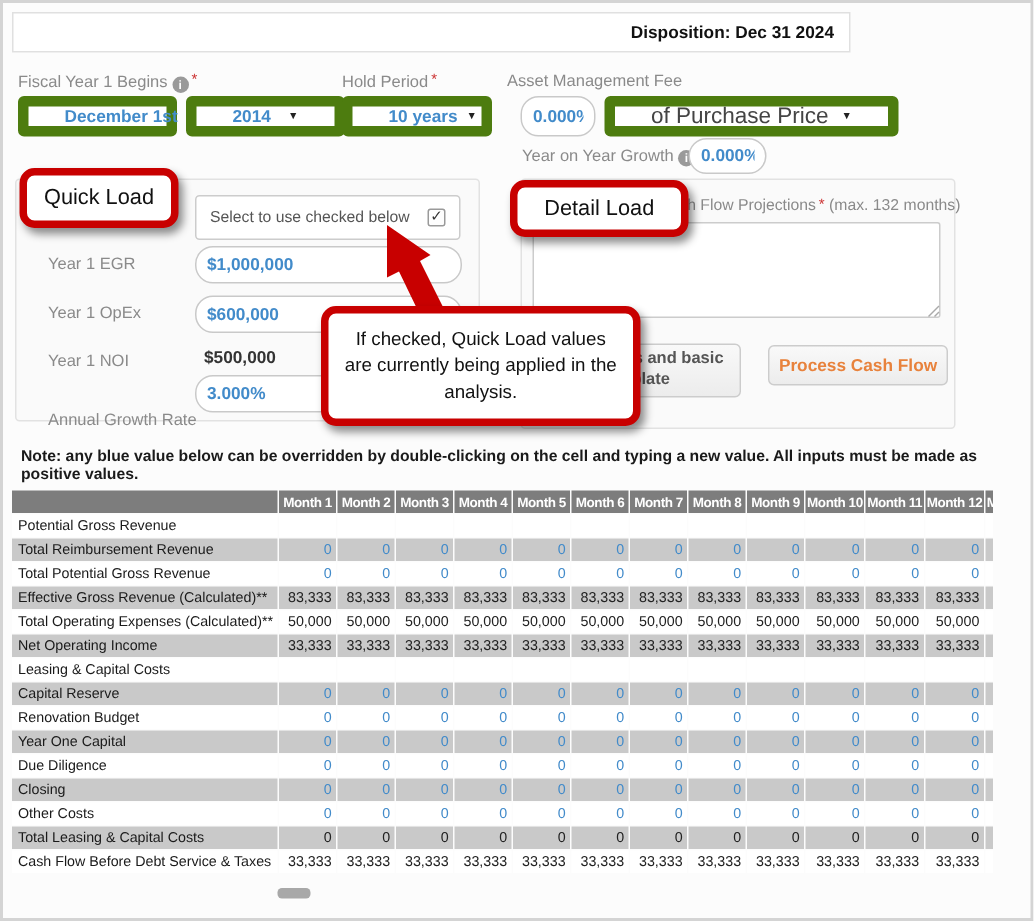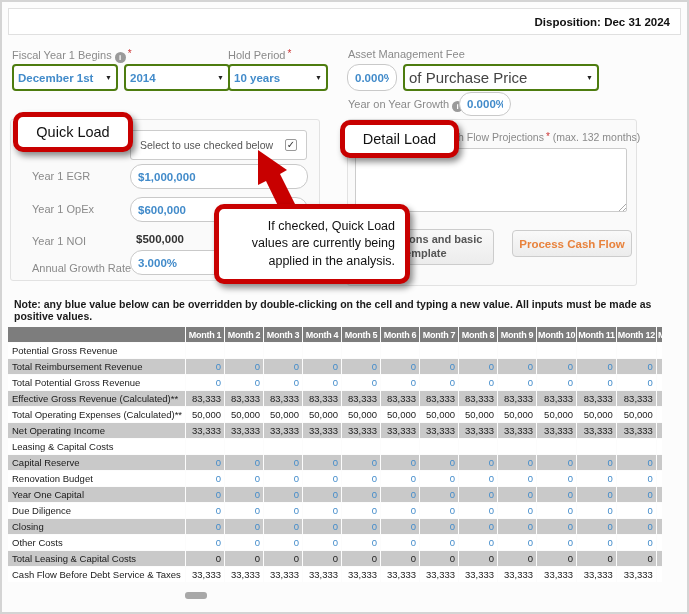--- a/index.html
+++ b/index.html
@@ -7,33 +7,33 @@
     --table-header:#7d7d7d;
     --row-shade:#c9c9c9;
     --callout-red:#c80000;
     --process-orange:#e8823c;
   }
   *{margin:0;box-sizing:border-box;}
   body{background:#fff;font-family:"Liberation Sans",sans-serif;}
   .page{position:relative;width:689px;height:614px;background:#fcfcfc;border:2px solid #d4d4d4;overflow:hidden;}
 
   
-  .header-bar{position:absolute;left:6px;top:6px;width:673px;height:27px;background:#fff;border:1px solid #e0e0e0;
+  .header-bar{position:absolute;left:6px;top:6px;width:559px;height:27px;background:#fff;border:1px solid #e0e0e0;
     display:flex;align-items:center;justify-content:flex-end;padding-right:10px;
     font-size:11.5px;font-weight:bold;color:#111;}
 
   
   .form-label{position:absolute;font-size:11px;color:#8a8a8a;white-space:nowrap;}
   .req{color:#cc3333;font-size:10px;vertical-align:2px;margin-left:2px;}
   .info-icon{display:inline-block;width:11px;height:11px;border-radius:50%;background:#9a9a9a;color:#fff;
     font-size:8px;font-weight:bold;text-align:center;line-height:11px;vertical-align:-1px;margin-left:3px;}
 
   
-  .select{position:absolute;background:#fff;border:2px solid #4d7c0f;border-radius:4px;
-    display:flex;align-items:center;justify-content:space-between;padding:0 4px;cursor:default;}
+  .select{position:absolute;background:#fff;border:7px solid #4d7c0f;border-radius:4px;
+    display:flex;align-items:center;justify-content:space-between;padding:0 24px;cursor:default;}
   .select .val{color:var(--accent-blue);font-weight:bold;font-size:11.5px;white-space:nowrap;}
   .select.dark .val{color:#444;font-weight:normal;font-size:15px;}
   .caret{font-size:7px;color:#222;margin-left:6px;}
 
   .text-input{position:absolute;background:#fff;border:1px solid #c9c9c9;border-radius:12px;
     color:var(--accent-blue);font-weight:bold;font-size:11.5px;padding:0 7px;font-family:inherit;outline:none;}
 
   
   .panel{position:absolute;background:#fafafa;border:1px solid #e2e2e2;border-radius:3px;}
   #quick-panel{left:8px;top:117px;width:310px;height:162px;}
@@ -53,24 +53,24 @@
   .resize-handle{position:absolute;left:615px;top:200px;z-index:6;}
 
   .btn{position:absolute;background:linear-gradient(#f9f9f9,#ececec);border:1px solid #ccc;border-radius:4px;
     display:flex;align-items:center;justify-content:center;text-align:center;cursor:pointer;z-index:5;}
   #template-btn{left:352px;top:227px;width:140px;height:36px;font-size:11px;font-weight:bold;color:#555;line-height:1.25;padding:0 6px;}
   #process-btn{left:510px;top:228px;width:120px;height:27px;font-size:11.5px;font-weight:bold;color:var(--process-orange);}
 
   
   .callout{position:absolute;background:#fff;border:5px solid var(--callout-red);border-radius:10px;
     box-shadow:3px 4px 6px rgba(0,0,0,.45);z-index:40;display:flex;align-items:center;justify-content:center;color:#111;}
-  #quick-callout{left:11px;top:110px;width:120px;height:40px;font-size:14.5px;}
+  #quick-callout{left:11px;top:110px;width:106px;height:40px;font-size:14.5px;}
   #detail-callout{left:338px;top:118px;width:119px;height:38px;font-size:14.5px;}
-  #annotation-callout{left:212px;top:202px;width:196px;height:80px;font-size:12.5px;line-height:1.4;
-    justify-content:flex-start;align-items:center;text-align:right;padding:6px 10px;}
+  #annotation-callout{left:212px;top:202px;width:213px;height:80px;font-size:12.5px;line-height:1.4;
+    justify-content:flex-start;align-items:center;text-align:center;padding:6px 10px;}
   #callout-arrow{position:absolute;left:0;top:0;width:689px;height:614px;pointer-events:none;z-index:39;}
 
   
   .note{position:absolute;left:12px;top:296px;width:660px;font-size:10.5px;font-weight:bold;color:#1a1a1a;}
 
   
   .table-wrap{position:absolute;left:5px;top:324px;width:655px;height:259px;overflow:hidden;}
   table{border-collapse:separate;border-spacing:1px;}
   th,td{height:15px;padding:0 3px;white-space:nowrap;}
   th{background:var(--table-header);color:#fff;font-weight:bold;font-size:9px;letter-spacing:-0.3px;text-align:center;}
@@ -106,21 +106,21 @@
   </div>
 
   <div class="form-label" style="left:226px;top:46px;">
     <span>Hold Period</span><span class="req">*</span>
   </div>
   <div class="select" style="left:226px;top:62px;width:100px;height:27px;">
     <span class="val">10 years</span>
       <span class="caret">▼</span>
   </div>
 
-  <div class="form-label" style="left:346px;top:46px;">
+  <div class="form-label" style="left:336px;top:46px;">
     <span>Asset Management Fee</span>
   </div>
   <input class="text-input" style="left: 345px; top: 62px; width: 50px; height: 27px;" value="0.000%">
   <div class="select dark" style="left:401px;top:62px;width:196px;height:27px;">
     <span class="val">of Purchase Price</span>
       <span class="caret">▼</span>
   </div>
 
   <div class="form-label" style="left:346px;top:96px;">
     <span>Year on Year Growth</span><span class="info-icon">i</span> <span>:</span>
@@ -135,21 +135,21 @@
 
   <div class="form-label" style="left:30px;top:168px;">Year 1 EGR</div>
   <input class="text-input" style="left: 128px; top: 162px; width: 178px; height: 25px;" value="$1,000,000">
 
   <div class="form-label" style="left:30px;top:201px;">Year 1 OpEx</div>
   <input class="text-input" style="left: 128px; top: 195px; width: 178px; height: 25px;" value="$600,000">
 
   <div class="form-label" style="left:30px;top:233px;">Year 1 NOI</div>
   <div class="noi-value">$500,000</div>
 
-  <div class="form-label" style="left:30px;top:260px;">Annual Growth Rate</div>
+  <div class="form-label" style="left:30px;top:272px;">Annual Growth Rate</div>
   <input class="text-input" style="left: 128px; top: 248px; width: 178px; height: 25px;" value="3.000%">
 
   <div class="panel" id="detail-panel"></div>
   <div class="proj-label">
     <span>Detailed Cash Flow Projections</span><span class="req">*</span> <span>(max. 132 months)</span>
   </div>
   <textarea id="proj-textarea" style=""></textarea>
   <svg class="resize-handle" width="10" height="10">
     <line x1="2" y1="9" x2="9" y2="2" stroke="#aaa" stroke-width="1"></line>
     <line x1="6" y1="9" x2="9" y2="6" stroke="#aaa" stroke-width="1"></line>

